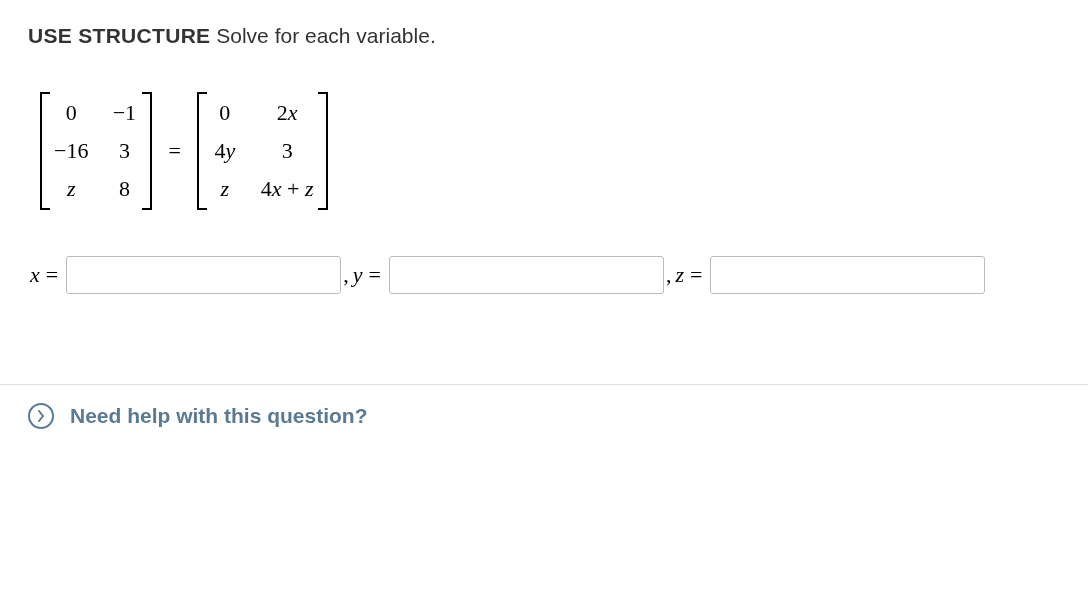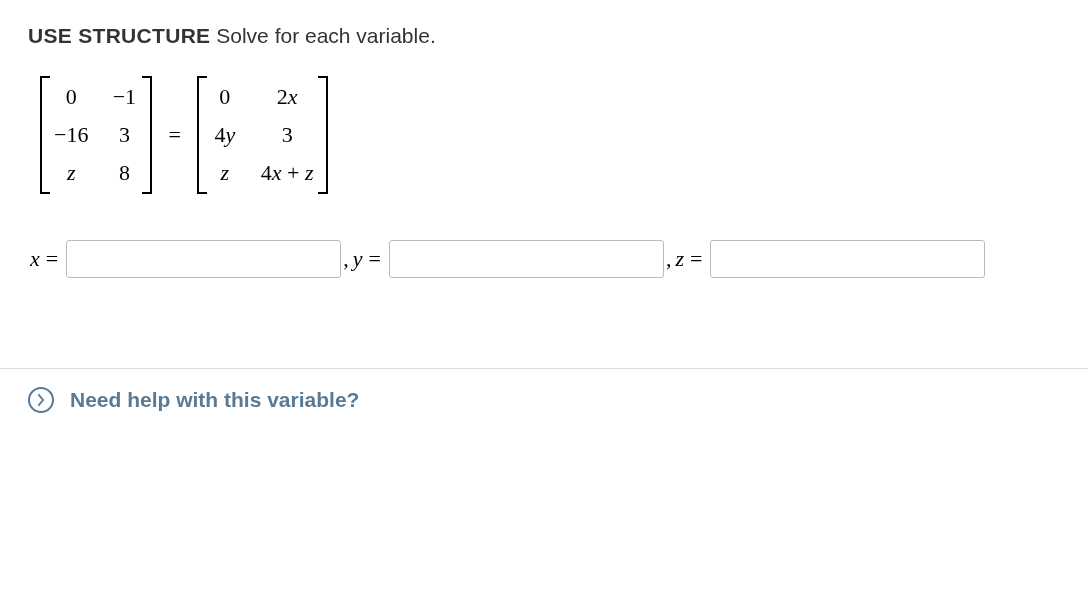--- a/index.html
+++ b/index.html
@@ -10,21 +10,21 @@
     body {
       font-family: -apple-system, BlinkMacSystemFont, 'Segoe UI', Arial, sans-serif;
       background: #fff;
       padding: 24px 28px;
       color: #333;
       width: 1088px;
     }
     .prompt-heading {
       font-size: 21px;
       color: #333;
-      margin-bottom: 28px;
+      margin-bottom: 44px;
       font-weight: 400;
     }
     .prompt-heading strong {
       font-weight: 700;
       letter-spacing: 0.3px;
     }
     .matrix-equation {
       display: flex;
       align-items: center;
       gap: 12px;
@@ -197,14 +197,14 @@
 </div>
 
 <hr class="divider">
 
 <div class="help-row">
   <span class="help-icon">
     <svg viewBox="0 0 8 12" fill="none" stroke="currentColor" stroke-width="2" stroke-linecap="round" stroke-linejoin="round">
       <polyline points="2,1 6,6 2,11"></polyline>
     </svg>
   </span>
-  <span class="help-text">Need help with this variable?</span>
+  <span class="help-text">Need help with this question?</span>
 </div>
 
 </body></html>

